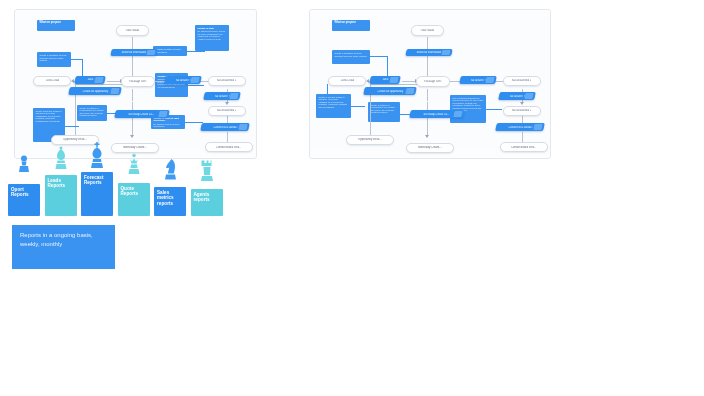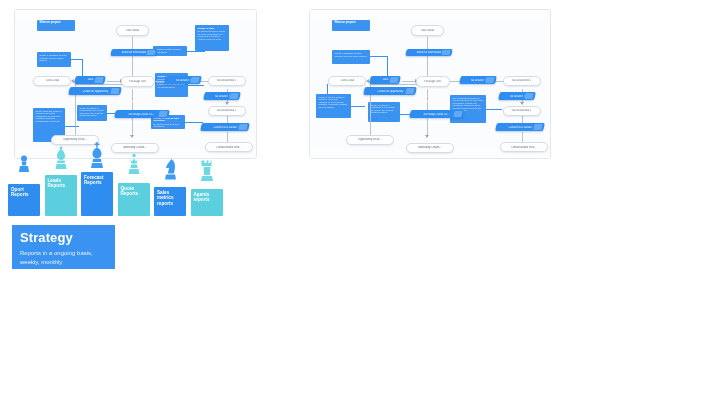--- a/index.html
+++ b/index.html
@@ -328,17 +328,16 @@
         <div class="piece" style="bottom: 23px;"><svg width="13" height="30" viewBox="0 0 26 60" xmlns="http://www.w3.org/2000/svg">
             <path d="M4 3h4v5h4V3h4v5h4V3h2v11H2V3z" fill="#6ed8e3"></path>
         <path d="M6 16h14l-1 16H7z" fill="#6ed8e3"></path>
         <path d="M3 34h20l2 10H1z" fill="#6ed8e3"></path>
           </svg></div>
         <div class="ctile" style="left: 0px; width: 32px; height: 27px; background: rgb(92, 207, 223); font-size: 4.6px;">Agents reports</div>
       </div>
     </div>
 
   <div id="strategy">
-    <div class="st-title">Strategy</div>
     <div class="st-sub">Reports in a ongoing basis, weekly, monthly</div>
   </div>
 
 </div>
 
 </body></html>

